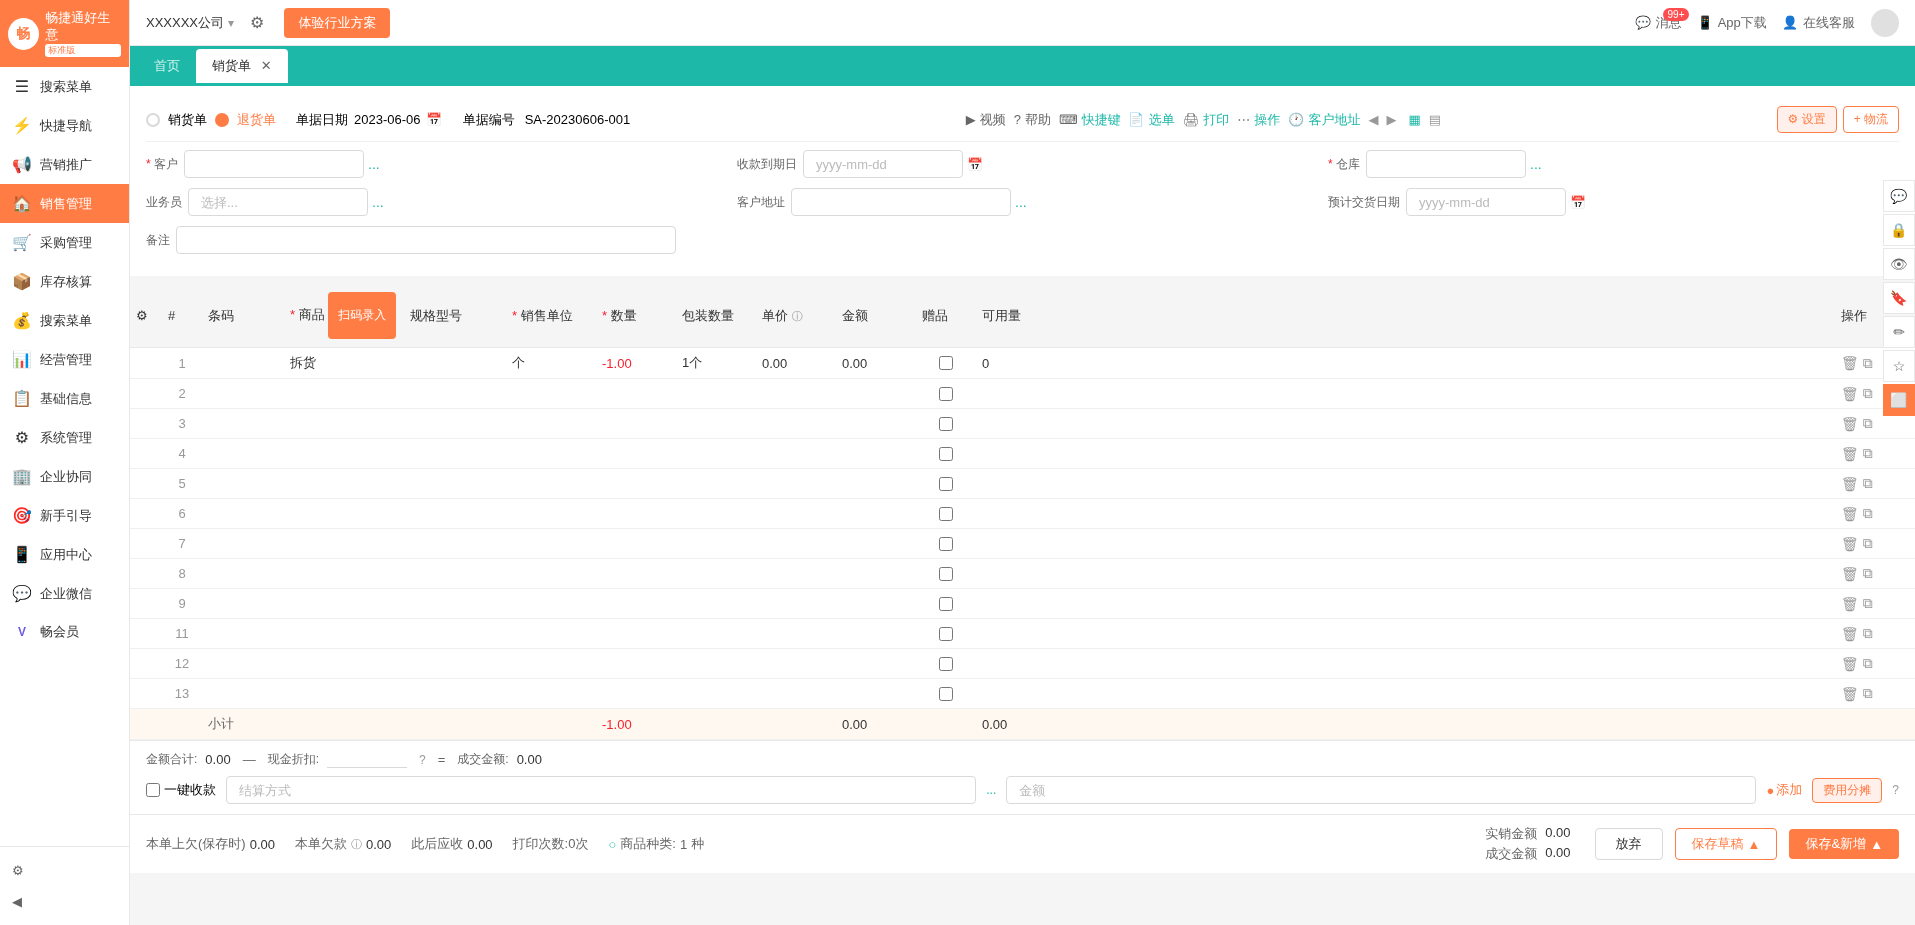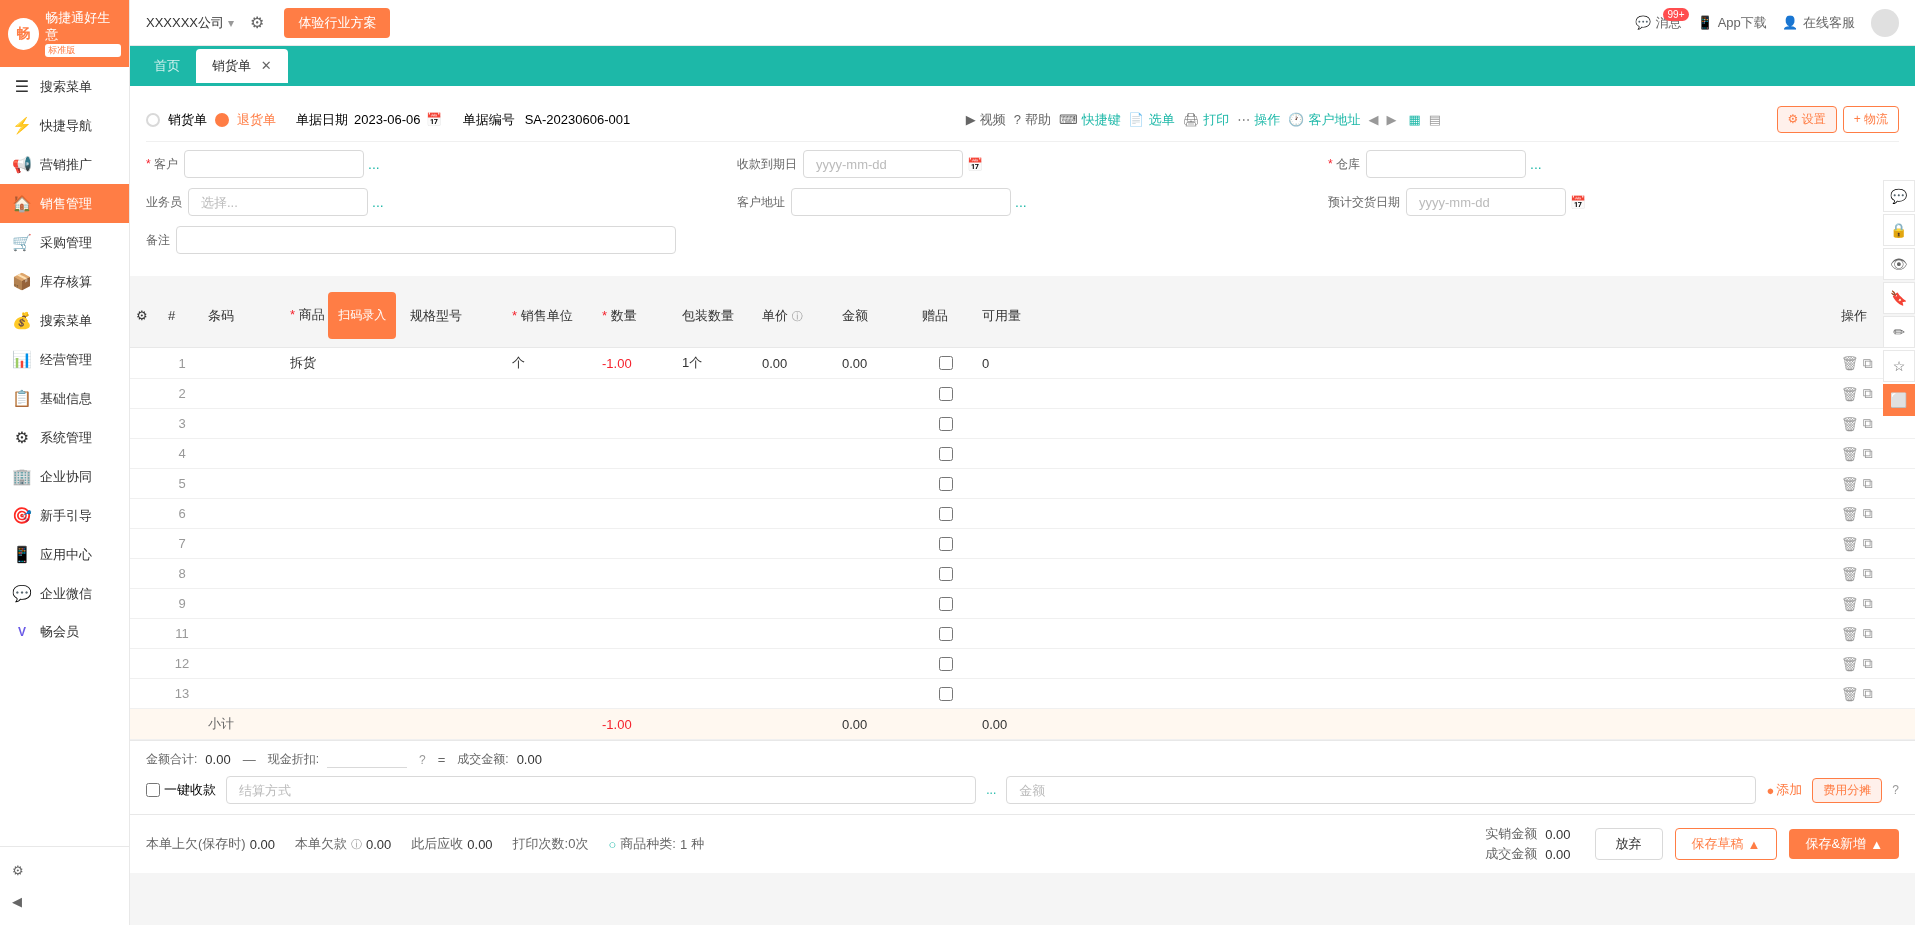--- a/index.html
+++ b/index.html
@@ -87,21 +87,21 @@
 
     
     .bottombar { background: #fff; border-top: 1px solid #e8e8e8; padding: 10px 16px; display: flex; align-items: center; gap: 20px; }
     .bottom-info { display: flex; align-items: center; gap: 4px; font-size: 12px; color: #666; }
     .bottom-info-value { color: #333; font-weight: 500; }
     .bottom-right { margin-left: auto; display: flex; align-items: center; gap: 12px; }
     .btn-discard { background: #fff; border: 1px solid #d9d9d9; border-radius: 4px; padding: 6px 20px; cursor: pointer; color: #333; }
     .btn-save-draft { background: #fff; border: 1px solid #ff7d45; border-radius: 4px; padding: 6px 16px; cursor: pointer; color: #ff7d45; display: flex; align-items: center; gap: 4px; }
     .btn-save-new { background: #ff7d45; border: none; border-radius: 4px; padding: 6px 16px; cursor: pointer; color: #fff; display: flex; align-items: center; gap: 4px; }
     .right-summary { display: flex; flex-direction: column; gap: 2px; margin-right: 12px; }
-    .right-summary-item { display: flex; align-items: center; gap: 8px; font-size: 12px; }
+    .right-summary-item { display: flex; align-items: flex-start; gap: 8px; font-size: 12px; }
     .right-summary-label { color: #666; }
     .right-summary-value { color: #333; font-weight: 500; }
     .print-info { display: flex; align-items: center; gap: 4px; font-size: 12px; color: #666; }
     .goods-type { display: flex; align-items: center; gap: 4px; font-size: 12px; color: #666; cursor: pointer; }
 
     
     .floating-sidebar { position: fixed; right: 32px; top: 200px; display: flex; flex-direction: column; gap: 2px; }
     .float-btn { width: 32px; height: 32px; background: #fff; border: 1px solid #e8e8e8; display: flex; align-items: center; justify-content: center; cursor: pointer; color: #666; font-size: 14px; }
     .float-btn.orange { background: #ff7d45; color: #fff; border-color: #ff7d45; }
 

